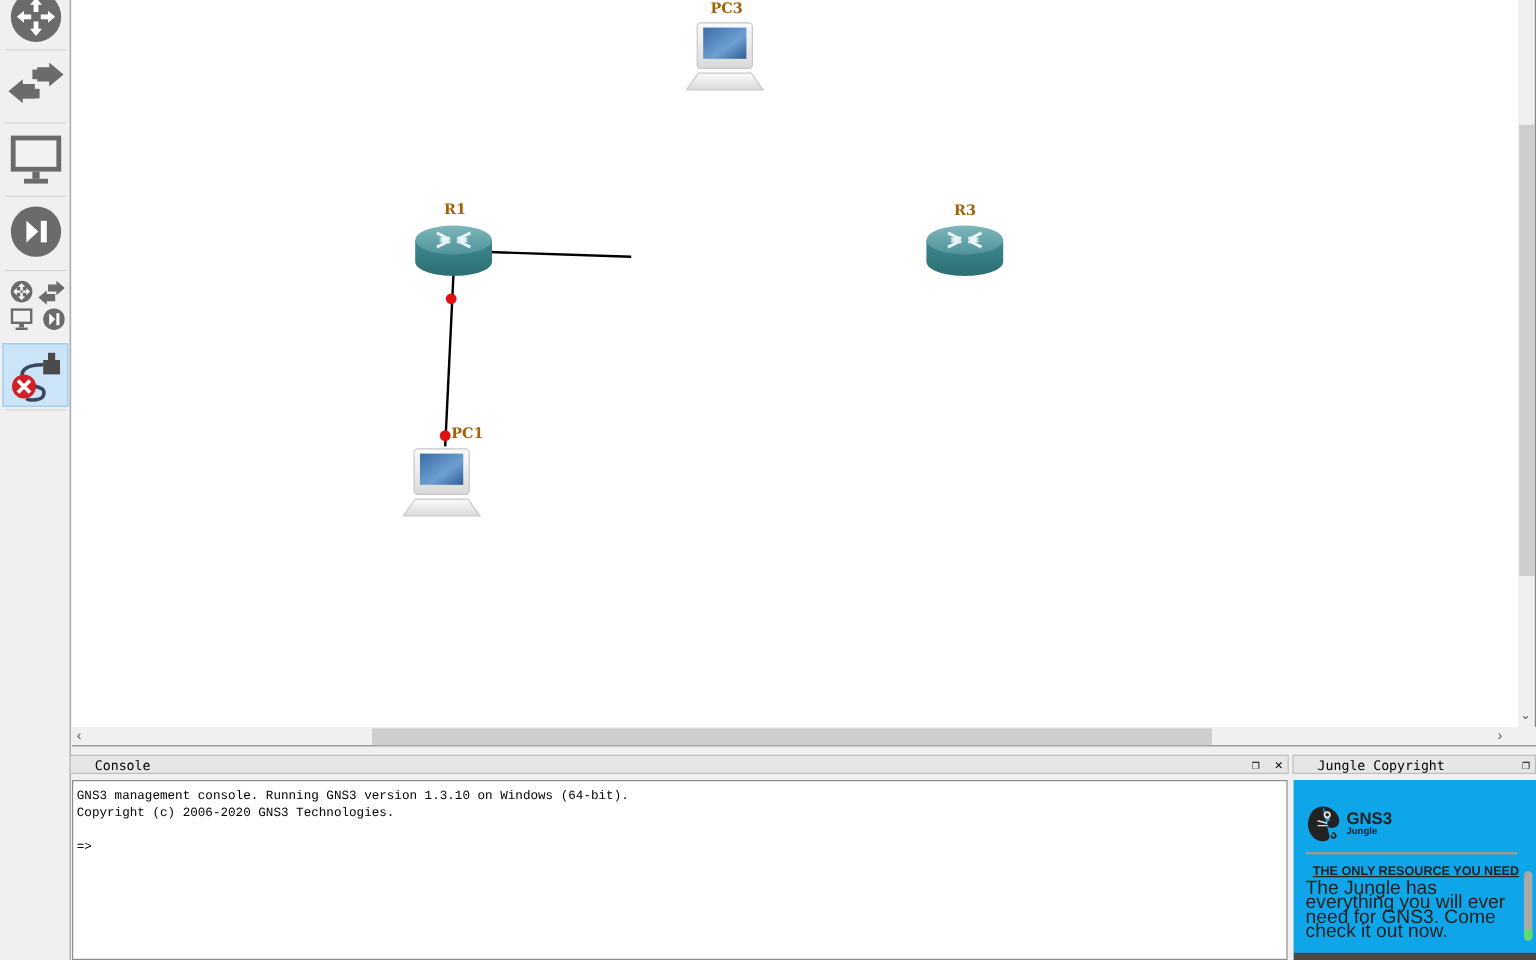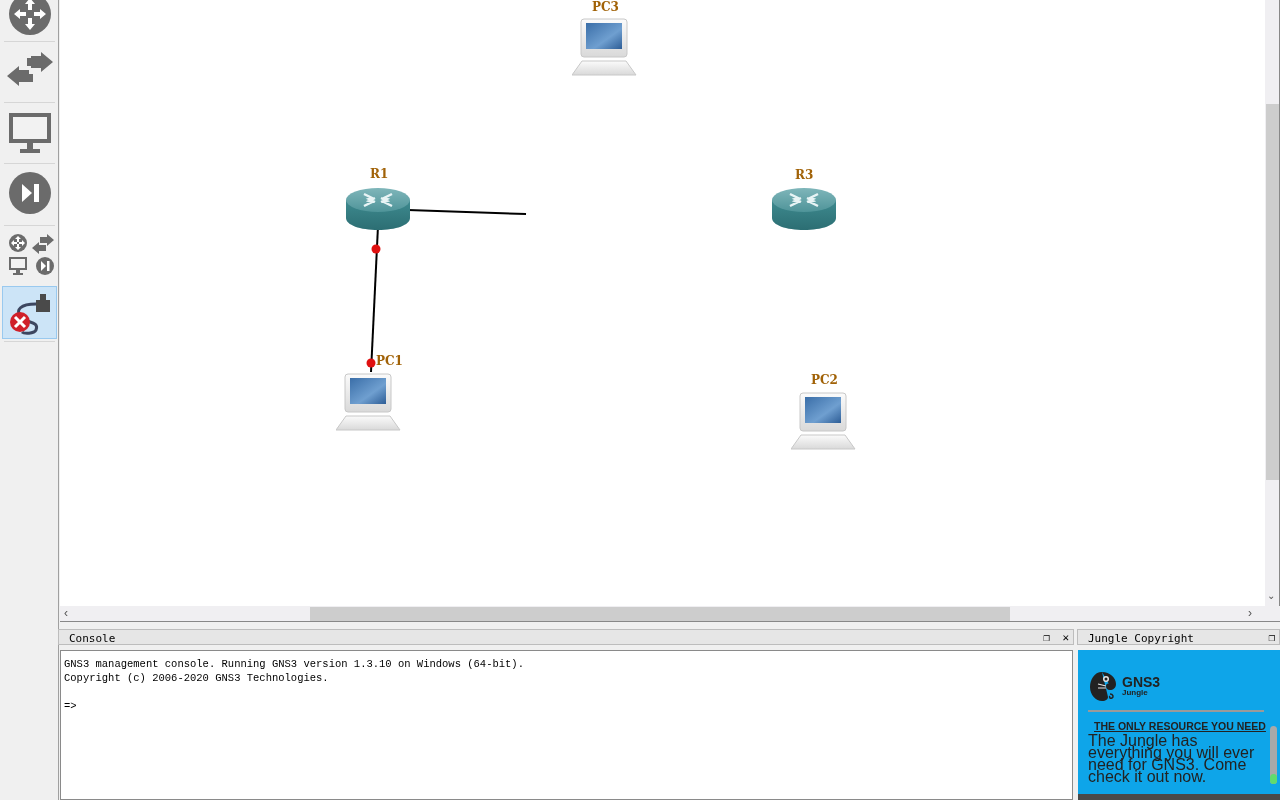--- a/index.html
+++ b/index.html
@@ -22,21 +22,21 @@
   #vscroll .thumb { position: absolute; left: 1px; top: 104px; width: 13px; height: 376px; background: #cdcdcd; }
   #vscroll .arrow-down { position: absolute; left: 2px; top: 590px; font-size: 10px; color: #555; }
 
   
   #hscroll { position: absolute; left: 60px; top: 606px; width: 1220px; height: 16px; background: #f0eff2; border-bottom: 1px solid #888; }
   #hscroll .thumb { position: absolute; left: 250px; top: 1px; width: 700px; height: 14px; background: #cdcdcd; }
   #hscroll .arrow-left { position: absolute; left: 4px; top: 0px; font-size: 12px; color: #555; }
   #hscroll .arrow-right { position: absolute; left: 1188px; top: 0px; font-size: 12px; color: #555; }
 
   
-  .dock-title { position: absolute; height: 16px; background: #e6e6e6; border: 1px solid #bdbdbd; font-family: "DejaVu Sans Mono", monospace; font-size: 11px; color: #000; padding: 2px 10px; line-height: 13px; }
+  .dock-title { position: absolute; height: 16px; background: #e6e6e6; border: 1px solid #bdbdbd; font-family: "DejaVu Sans Mono", monospace; font-size: 11px; color: #000; padding: 2px 20px; line-height: 13px; }
   .dock-title .ctrls { position: absolute; right: 4px; top: 1px; font-size: 11px; }
   .dock-title .ctrls span { margin-left: 6px; cursor: pointer; }
 
   
   #console-body { position: absolute; left: 60px; top: 650px; width: 1013px; height: 150px; background: #fff; border: 1px solid #8a8a8a; font-family: "Liberation Mono", monospace; font-size: 10.5px; color: #000; padding: 6px 3px; line-height: 14px; white-space: pre; }
 
   
   #jungle-body { position: absolute; left: 1078px; top: 650px; width: 202px; height: 150px; background: #0ea5e9; overflow: hidden; }
   #jungle-body .logo { position: absolute; left: 10px; top: 20px; display: flex; align-items: center; }
   #jungle-body .logo-text { margin-left: 4px; line-height: 1; }
@@ -176,28 +176,20 @@
 
     <div class="node" style="left:274px;top:354px;width:70px;height:82px;">
       <div class="node-label" style="left:22px;top:0px;margin-left:20px;">PC1</div>
       <svg style="position:absolute;left:2px;top:18px;" width="66" height="62" viewBox="0 0 66 62">
         <rect x="9" y="2" width="46" height="38" rx="3" fill="url(#body)" stroke="#c8c8c8"></rect>
         <rect x="14" y="6" width="36" height="26" fill="url(#scr)"></rect>
         <path d="M10 44 h44 l10 14 h-64z" fill="url(#body)" stroke="#c8c8c8"></path>
       </svg>
     </div>
 
-    <div class="node" style="left:729px;top:373px;width:70px;height:82px;">
-      <div class="node-label" style="left:22px;top:0px;">PC2</div>
-      <svg style="position:absolute;left:2px;top:18px;" width="66" height="62" viewBox="0 0 66 62">
-        <rect x="9" y="2" width="46" height="38" rx="3" fill="url(#body)" stroke="#c8c8c8"></rect>
-        <rect x="14" y="6" width="36" height="26" fill="url(#scr)"></rect>
-        <path d="M10 44 h44 l10 14 h-64z" fill="url(#body)" stroke="#c8c8c8"></path>
-      </svg>
-    </div>
   </div>
 
   <div id="vscroll">
     <div class="thumb"></div>
     <div class="arrow-down">⌄</div>
   </div>
   <div id="hscroll">
     <div class="arrow-left">‹</div>
     <div class="thumb"></div>
     <div class="arrow-right">›</div>

